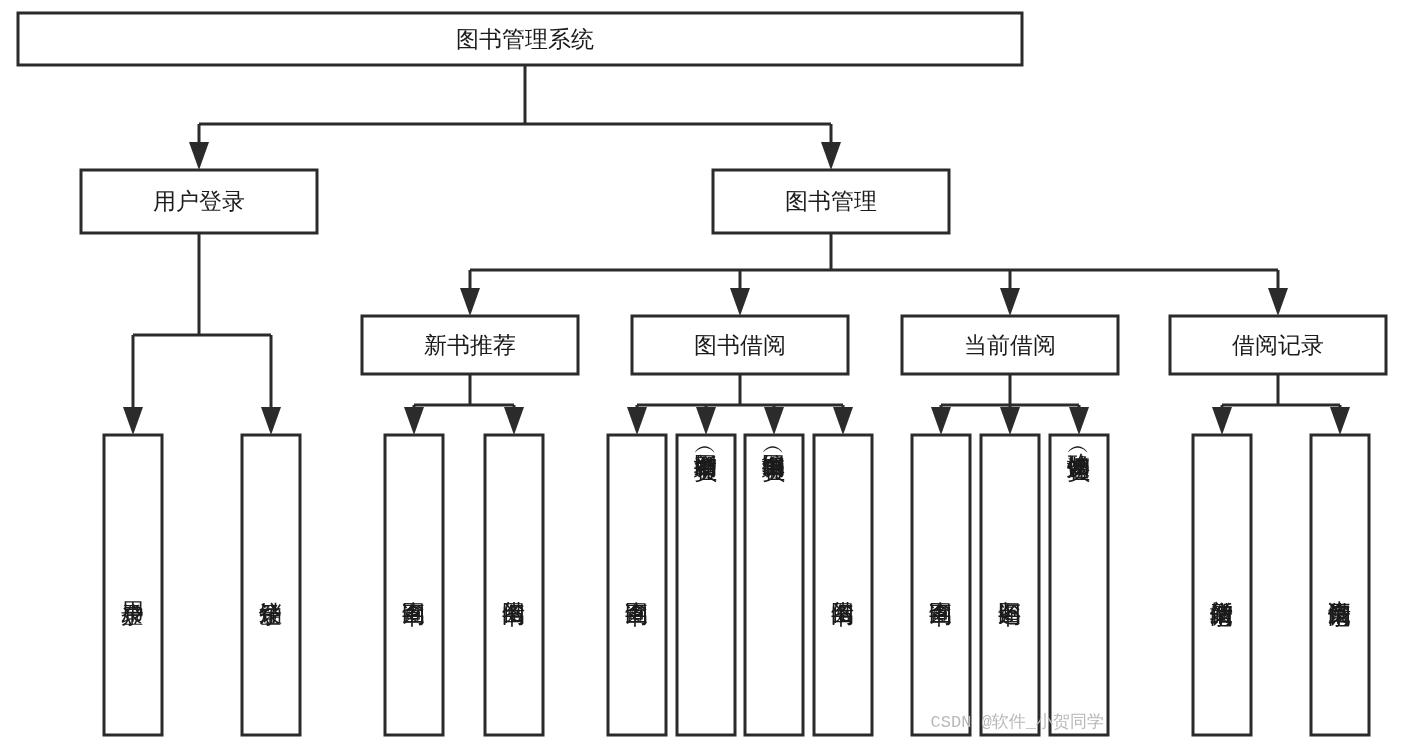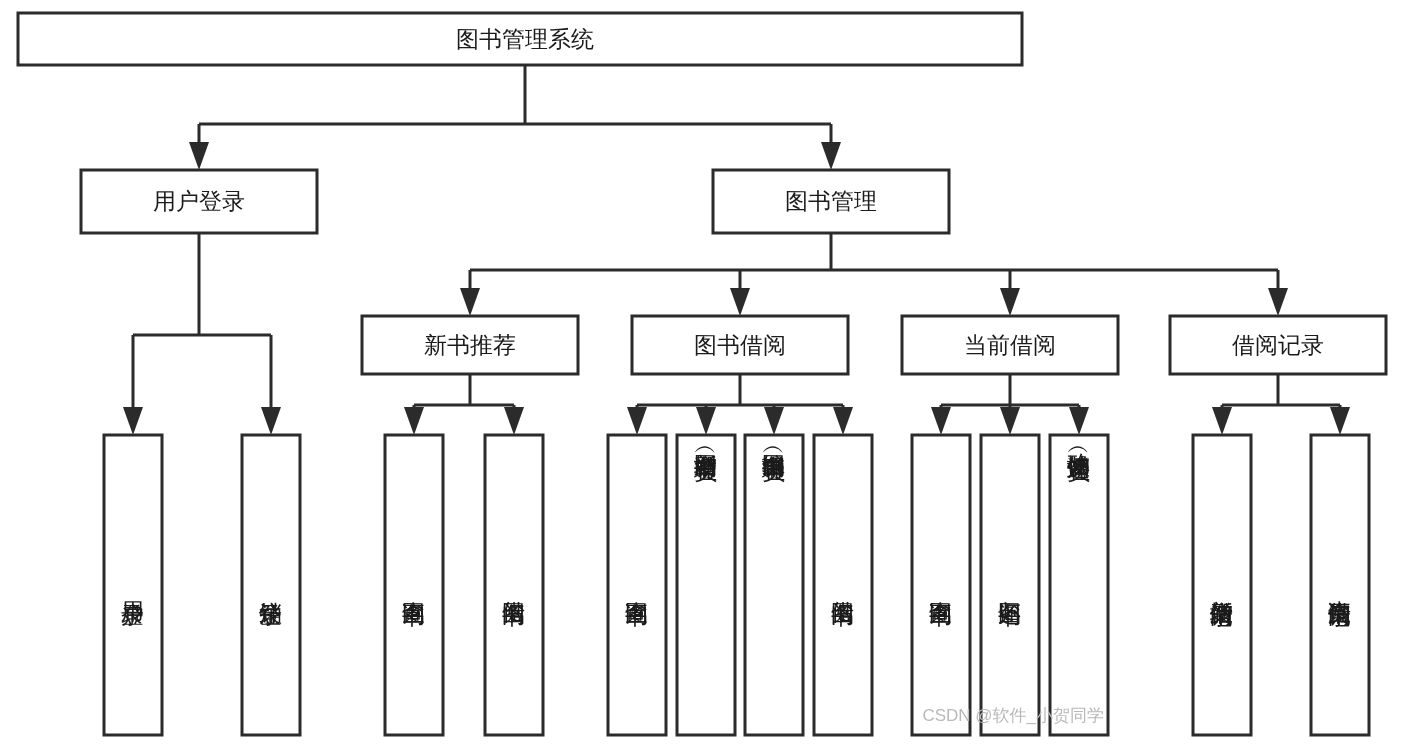--- a/index.html
+++ b/index.html
@@ -64,22 +64,22 @@
     font-size: 23px;
     line-height: 1.05;
     color: #1b1b1b;
     letter-spacing: 1px;
     white-space: nowrap;
     text-align: center;
   }
   .watermark {
     position: absolute;
     right: 8px;
-    bottom: 20px;
-    font-family: Liberation Sans, sans-serif;
+    bottom: 14px;
+    font-family: Liberation Mono, monospace;
     font-size: 17px;
     color: #b9b9b9;
     white-space: nowrap;
     pointer-events: none;
     text-align: center;
   }
 </style>
 </head>
 <body>
 

